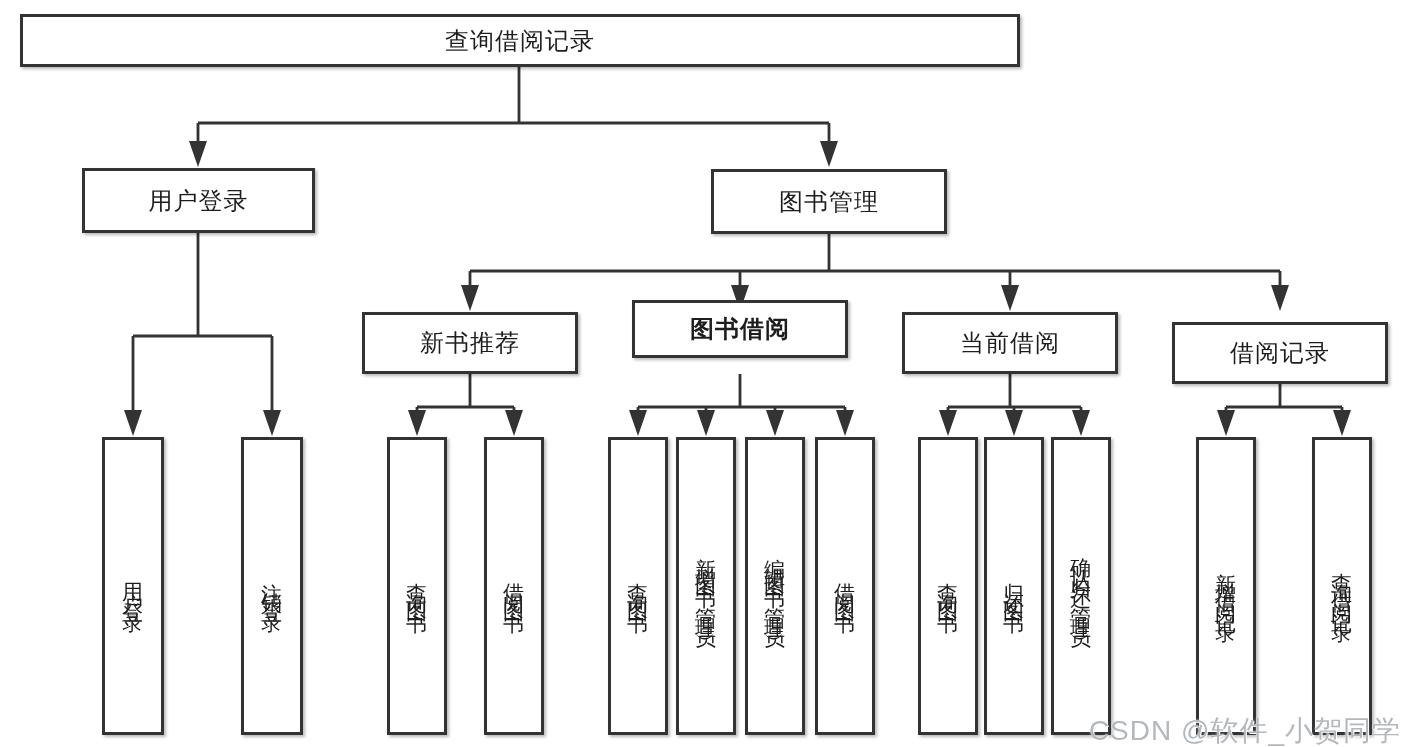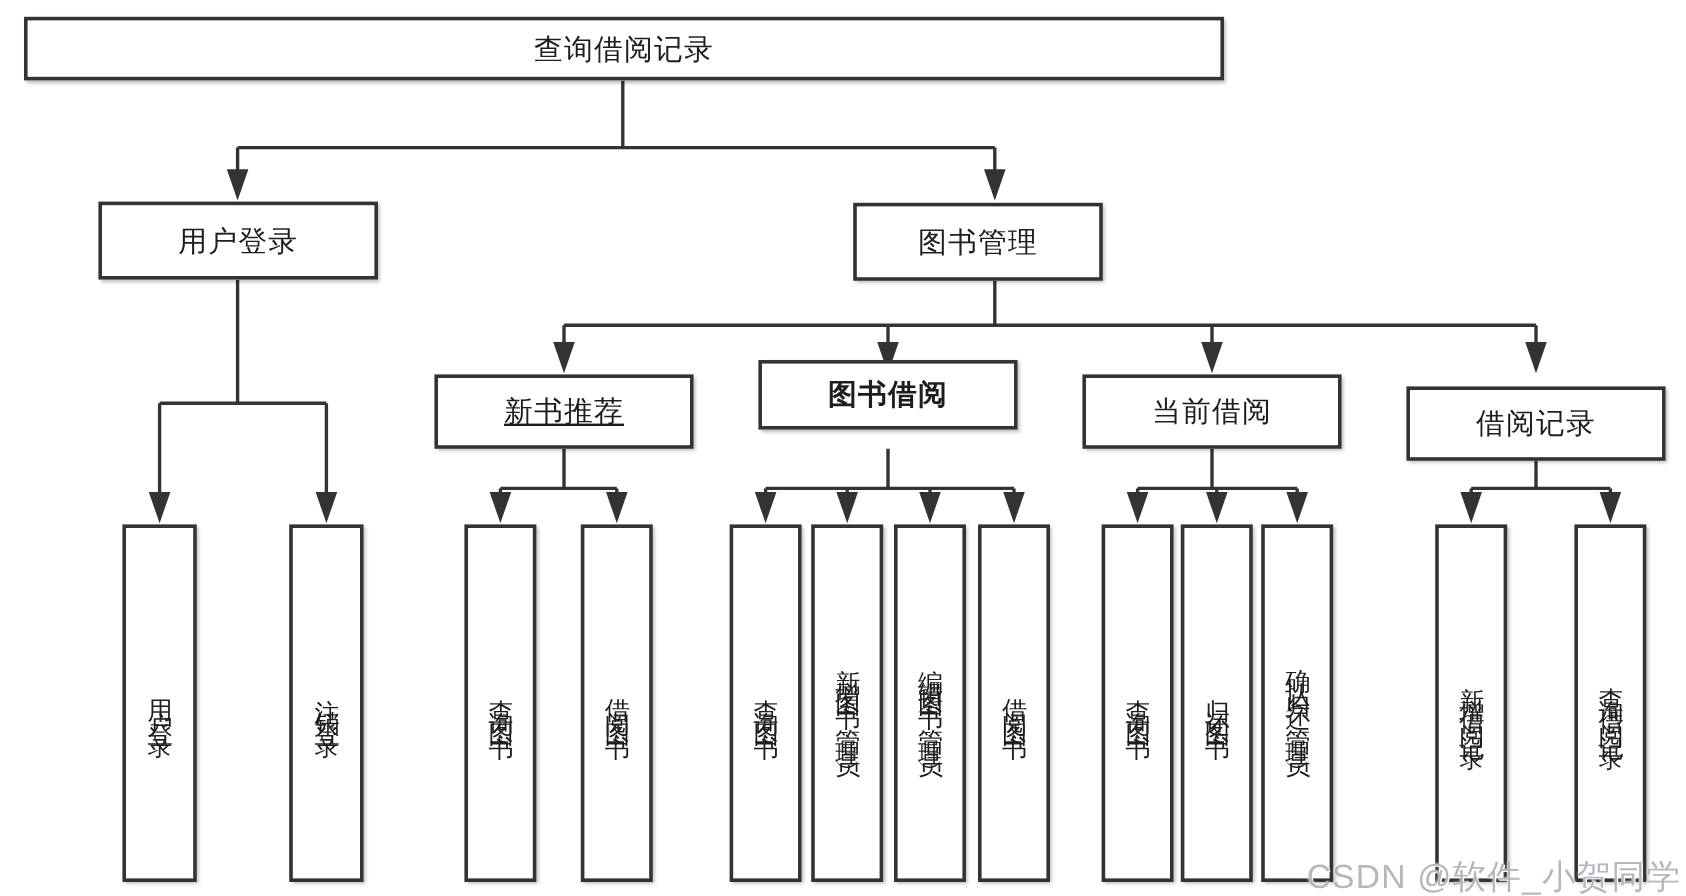--- a/index.html
+++ b/index.html
@@ -85,23 +85,23 @@
       <polygon points="1005,410 1023,410 1014,436"></polygon>
       <polygon points="1072,410 1090,410 1081,436"></polygon>
       <polygon points="1217,410 1235,410 1226,436"></polygon>
       <polygon points="1333,410 1351,410 1342,436"></polygon>
     </g>
   </svg>
 
   <div class="node h" style="left:20px; top:14px; width:1000px; height:53px;">查询借阅记录</div>
 
   <div class="node h" style="left:82px; top:168px; width:233px; height:65px;">用户登录</div>
-  <div class="node h" style="left:711px; top:169px; width:208px; height:65px;">图书管理</div>
+  <div class="node h" style="left:711px; top:169px; width:236px; height:65px;">图书管理</div>
 
-  <div class="node h" style="left:362px; top:312px; width:216px; height:62px;text-decoration:underline;">新书推荐</div>
+  <div class="node h" style="left:362px; top:312px; width:216px; height:62px;">新书推荐</div>
   <div class="node h" style="left:632px; top:300px; width:216px; height:58px;font-weight:bold;">图书借阅</div>
   <div class="node h" style="left:902px; top:312px; width:216px; height:62px;">当前借阅</div>
   <div class="node h" style="left:1172px; top:312px; width:216px; height:62px;margin-top:10px;">借阅记录</div>
 
   <div class="node v" style="left:102px; top:437px; width:62px; height:298px;">用户登录</div>
   <div class="node v" style="left:241px; top:437px; width:62px; height:298px;">注销登录</div>
 
   <div class="node v" style="left:387px; top:437px; width:60px; height:298px;">查询图书</div>
   <div class="node v" style="left:484px; top:437px; width:60px; height:298px;">借阅图书</div>
 

